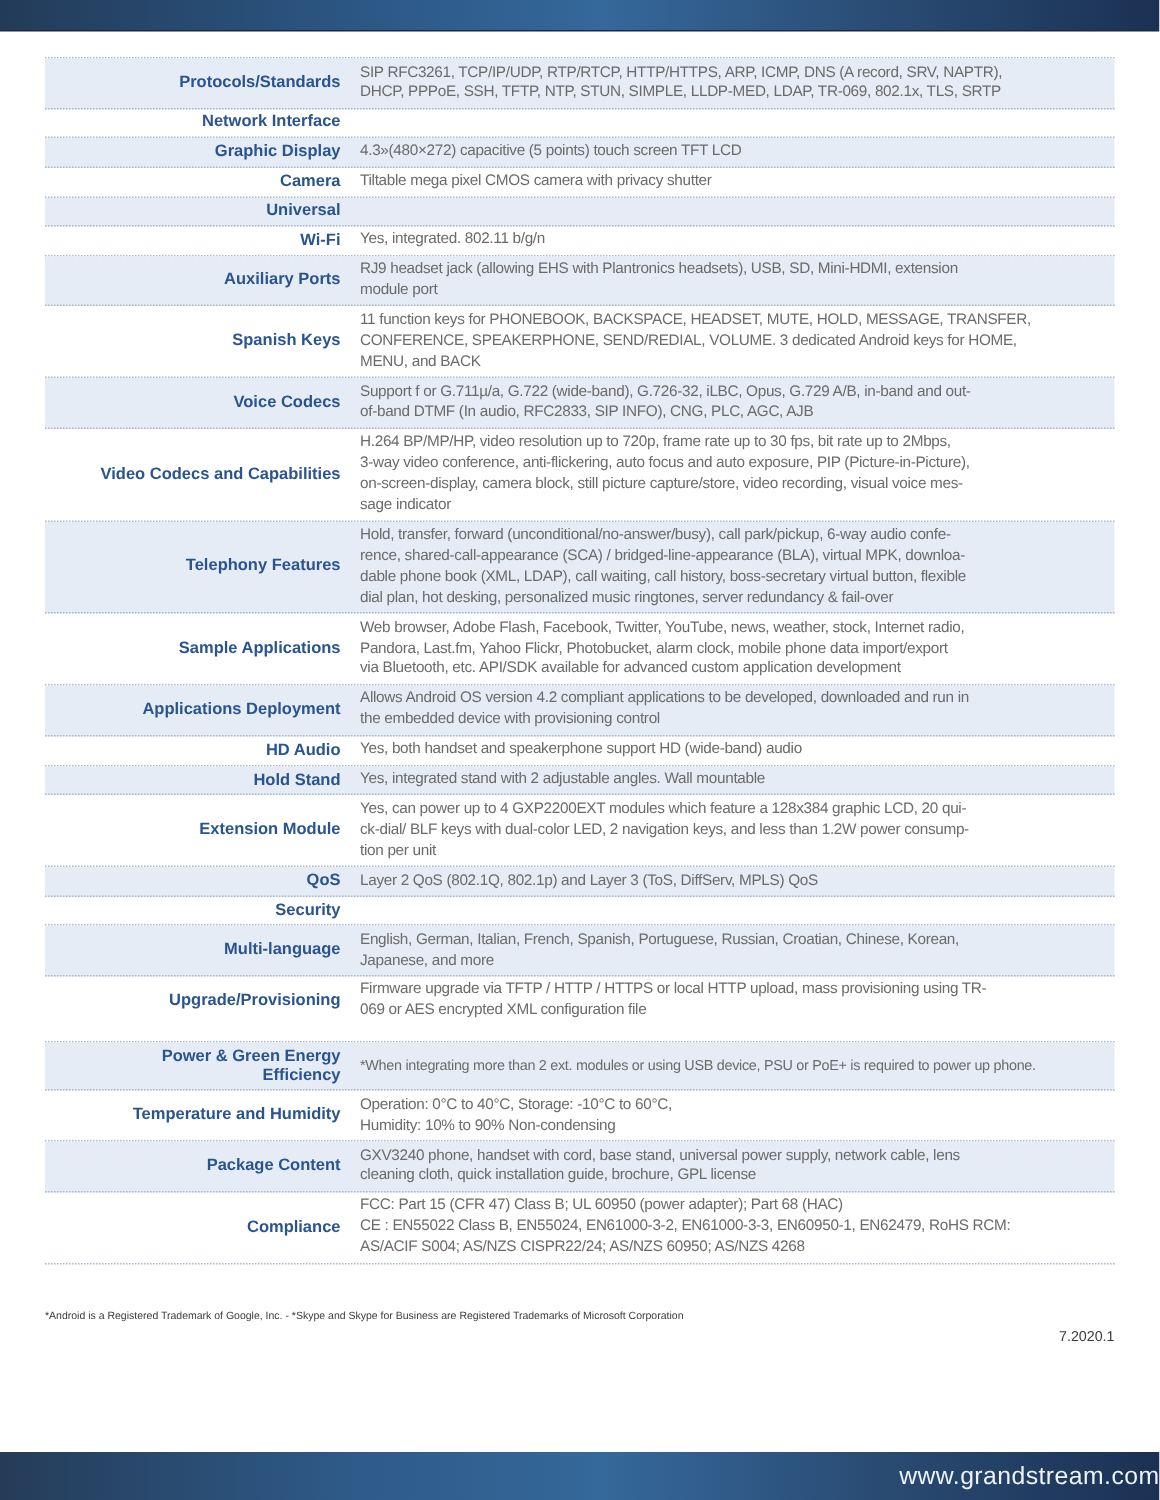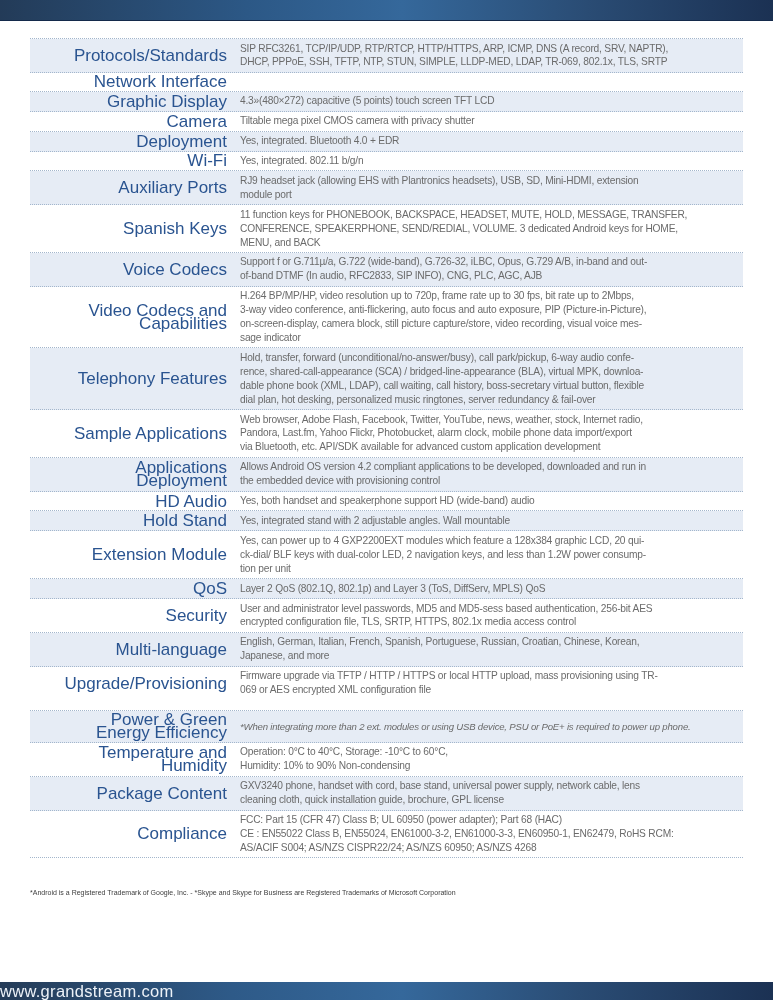--- a/index.html
+++ b/index.html
@@ -31,49 +31,49 @@
     display:flex;align-items:center;
     border-bottom:1px dotted var(--dot-border);
     padding:2.5px 0;
   }
   .spec-row:nth-child(odd){background:var(--row-shade);}
   .spec-row.pad-bottom{padding-bottom:13px;}
   .spec-label{
     flex:0 0 204px;width:204px;padding-right:7px;
     text-align:right;
     color:var(--label-blue);
-    font-weight:normal;font-size:17px;line-height:13px;padding-left:24px;
+    font-weight:bold;font-size:11px;line-height:13px;padding-left:24px;
   }
   .spec-value{
     flex:1 1 auto;padding-left:6px;padding-right:2px;
     color:var(--value-gray);
     font-size:10.2px;line-height:13.9px;
     letter-spacing:-0.2px;
     white-space:pre-line;
   }
   .spec-note{
-    font-style:italic;font-size:9.6px;line-height:13.5px;
+    font-size:9.6px;line-height:13.5px;
     color:var(--value-gray);
     white-space:normal;
   }
   .footnote{
     margin-top:30px;
     font-size:7px;line-height:9px;
     color:var(--footnote-gray);
   }
   .version{
     margin-top:4px;
     text-align:right;
     font-size:9.5px;
     color:var(--footnote-gray);
   }
   .footer{
-    flex:0 0 auto;height:18px;margin-top:auto;
+    flex:0 0 auto;height:32px;margin-top:auto;
     background:linear-gradient(90deg,#253c58 0%,#2e5a88 30%,var(--grad-center) 52%,#2a4c74 75%,var(--grad-right) 100%);
-    display:flex;align-items:center;justify-content:flex-start;
+    display:flex;align-items:center;justify-content:flex-end;
   }
   .footer .url{
     color:#edf2f8;font-size:16.5px;letter-spacing:.3px;font-weight:400;
   }
 </style>
 </head>
 <body>
 
 <div class="topbar"></div>
 
@@ -90,22 +90,21 @@
       </div>
       <div class="spec-row">
         <div class="spec-label">Graphic Display</div>
         <div class="spec-value"><span>4.3»(480×272) capacitive (5 points) touch screen TFT LCD</span></div>
       </div>
       <div class="spec-row">
         <div class="spec-label">Camera</div>
         <div class="spec-value"><span>Tiltable mega pixel CMOS camera with privacy shutter</span></div>
       </div>
       <div class="spec-row">
-        <div class="spec-label">Deployment</div>
-        <div class="spec-value"><span>Yes, integrated. Bluetooth 4.0 + EDR</span></div>
+        <div class="spec-label">Universal</div>
       </div>
       <div class="spec-row">
         <div class="spec-label">Wi-Fi</div>
         <div class="spec-value"><span>Yes, integrated. 802.11 b/g/n</span></div>
       </div>
       <div class="spec-row">
         <div class="spec-label">Auxiliary Ports</div>
         <div class="spec-value"><span>RJ9 headset jack (allowing EHS with Plantronics headsets), USB, SD, Mini-HDMI, extension
 module port</span></div>
       </div>
@@ -158,22 +157,20 @@
         <div class="spec-value"><span>Yes,  can power up to 4 GXP2200EXT modules which feature a 128x384 graphic LCD, 20 qui-
 ck-dial/ BLF keys with dual-color LED, 2 navigation keys, and less than 1.2W power consump-
 tion per unit</span></div>
       </div>
       <div class="spec-row">
         <div class="spec-label">QoS</div>
         <div class="spec-value"><span>Layer 2 QoS (802.1Q, 802.1p) and Layer 3 (ToS, DiffServ, MPLS) QoS</span></div>
       </div>
       <div class="spec-row">
         <div class="spec-label">Security</div>
-        <div class="spec-value"><span>User and administrator level passwords, MD5 and MD5-sess based authentication, 256-bit AES
-encrypted configuration file, TLS, SRTP, HTTPS, 802.1x media access control</span></div>
       </div>
       <div class="spec-row">
         <div class="spec-label">Multi-language</div>
         <div class="spec-value"><span>English, German, Italian, French, Spanish, Portuguese, Russian, Croatian, Chinese, Korean,
 Japanese, and more</span></div>
       </div>
       <div class="spec-row pad-bottom">
         <div class="spec-label">Upgrade/Provisioning</div>
         <div class="spec-value"><span>Firmware upgrade via TFTP / HTTP / HTTPS or local HTTP upload, mass provisioning using TR-
 069 or AES encrypted XML configuration file</span></div>
@@ -193,17 +190,18 @@
 cleaning cloth, quick installation guide, brochure, GPL license</span></div>
       </div>
       <div class="spec-row">
         <div class="spec-label">Compliance</div>
         <div class="spec-value"><span>FCC: Part 15 (CFR 47) Class B; UL 60950 (power adapter); Part 68 (HAC)
 CE : EN55022 Class B, EN55024, EN61000-3-2, EN61000-3-3, EN60950-1, EN62479, RoHS RCM:
 AS/ACIF S004; AS/NZS CISPR22/24; AS/NZS 60950; AS/NZS 4268</span></div>
       </div>
     </div>
   <div class="footnote">*Android is a Registered Trademark of Google, Inc. - *Skype and Skype for Business are Registered Trademarks of Microsoft Corporation</div>
+  <div class="version">7.2020.1</div>
 </div>
 
 <div class="footer">
   <span class="url">www.grandstream.com</span>
 </div>
 
 </body></html>

